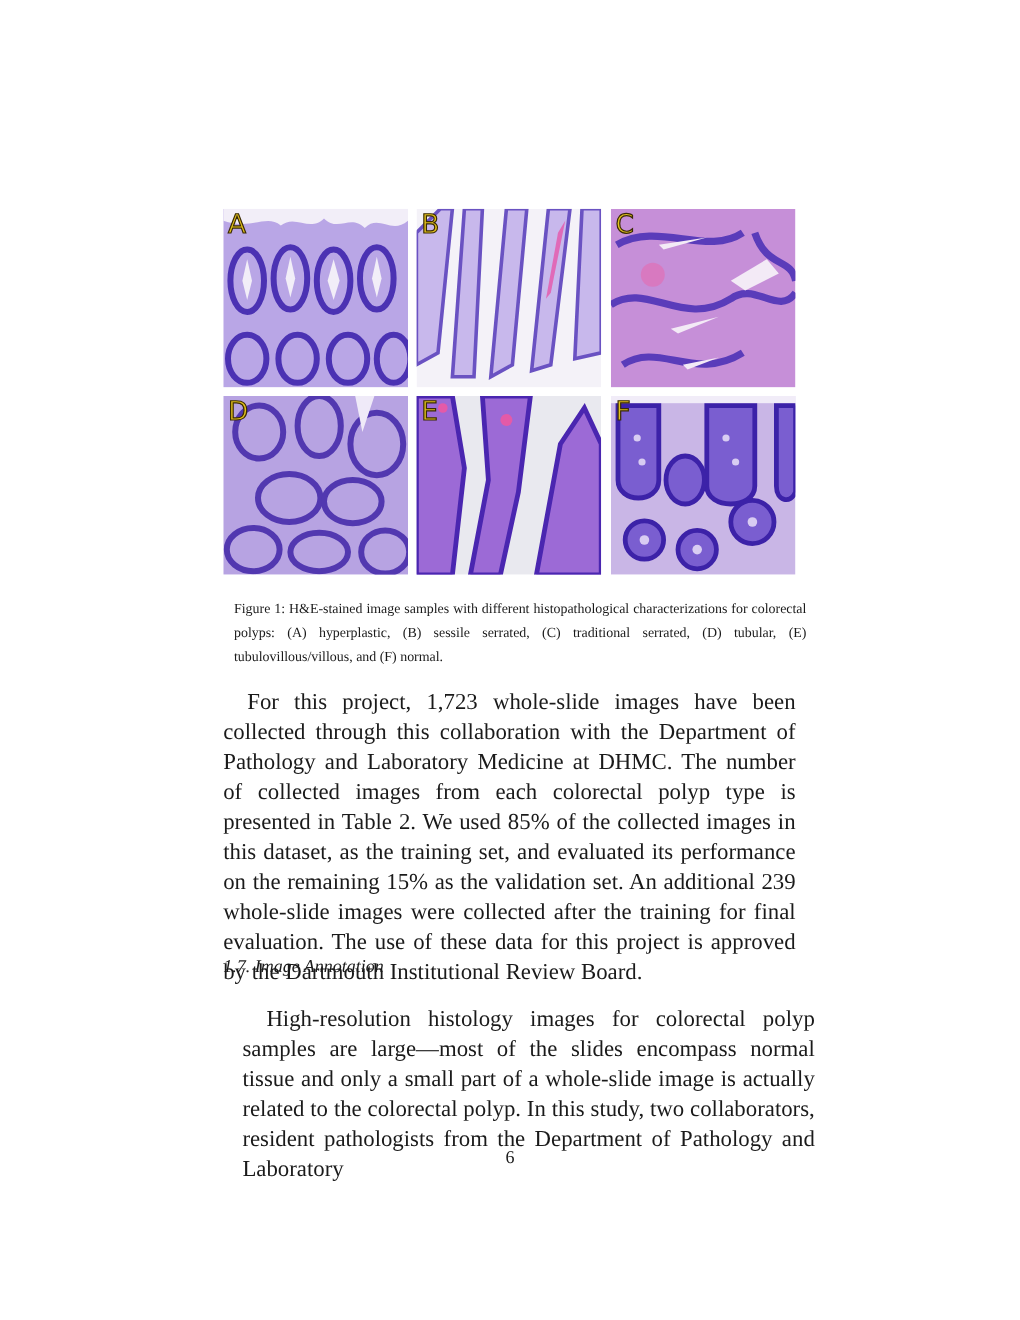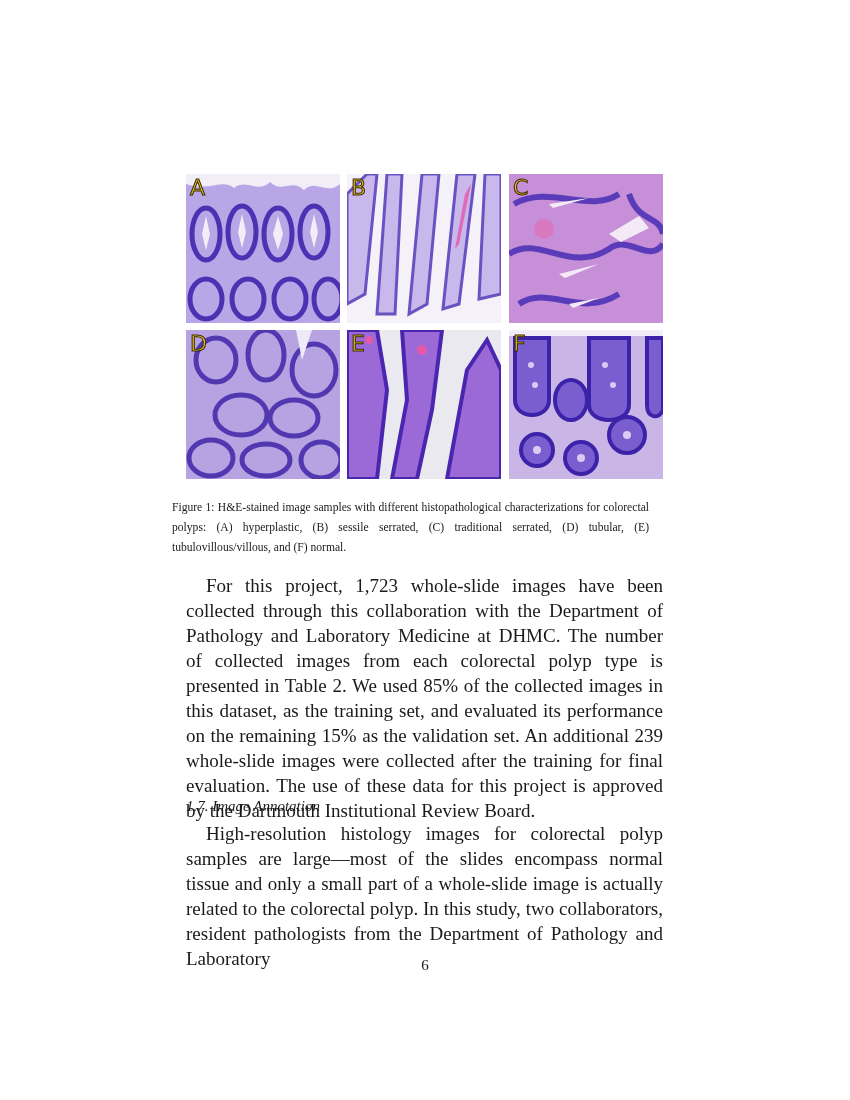--- a/index.html
+++ b/index.html
@@ -5,21 +5,21 @@
   html, body { margin:0; padding:0; background:#ffffff; }
   body { width:850px; height:1100px; position:relative; overflow:hidden;
          font-family:"DejaVu Serif","Liberation Serif",serif; color:#1a1a1a; }
   .figure { position:absolute; left:186px; top:174px; width:477px; height:305px; }
   .panel { position:absolute; width:154px; height:149px; overflow:hidden; }
   .panel .tissue { position:absolute; inset:0; }
   .panel .lbl { position:absolute; left:4px; top:3px; font-family:"DejaVu Sans","Liberation Sans",sans-serif;
                 font-size:22px; color:#e3c21c; -webkit-text-stroke:1px #3a2a05; font-weight:400; line-height:1; }
   .p0{left:0;top:0}.p1{left:161px;top:0}.p2{left:323px;top:0}
   .p3{left:0;top:156px}.p4{left:161px;top:156px}.p5{left:323px;top:156px}
-  .caption { position:absolute; left:172px; top:498px; width:477px; font-family:"Liberation Serif",serif;
+  .caption { position:absolute; left:195px; top:498px; width:477px; font-family:"Liberation Serif",serif;
              font-size:11.6px; line-height:20px; text-align:justify; }
   .body-text { position:absolute; left:186px; width:477px; font-family:"Liberation Serif",serif;
                font-size:19px; line-height:25px; text-align:justify; text-align-last:left; }
   .indent { text-indent:20px; }
   .section { position:absolute; left:186px; top:798px; font-family:"Liberation Serif",serif;
              font-style:italic; font-size:15px; }
   .pagenum { position:absolute; left:0; width:850px; top:957px; text-align:center;
              font-family:"Liberation Serif",serif; font-size:15px; }
 </style>
 </head>
@@ -138,15 +138,15 @@
     <span class="lbl">F</span>
   </div>
 </div>
 
 <div class="caption">Figure 1: H&amp;E-stained image samples with different histopathological characterizations for colorectal polyps: (A) hyperplastic, (B) sessile serrated, (C) traditional serrated, (D) tubular, (E) tubulovillous/villous, and (F) normal.</div>
 
 <p class="body-text indent" style="top:573px;margin:0;">For this project, 1,723 whole-slide images have been collected through this collaboration with the Department of Pathology and Laboratory Medicine at DHMC. The number of collected images from each colorectal polyp type is presented in Table 2. We used 85% of the collected images in this dataset, as the training set, and evaluated its performance on the remaining 15% as the validation set. An additional 239 whole-slide images were collected after the training for final evaluation. The use of these data for this project is approved by the Dartmouth Institutional Review Board.</p>
 
 <div class="section">1.7. Image Annotation</div>
 
-<p class="body-text indent" style="top:821px;margin:0;">High-resolution histology images for colorectal polyp samples are large—most of the slides encompass normal tissue and only a small part of a whole-slide image is actually related to the colorectal polyp. In this study, two collaborators, resident pathologists from the Department of Pathology and Laboratory</p>
+<p class="body-text indent" style="top:821px;margin:16px;">High-resolution histology images for colorectal polyp samples are large—most of the slides encompass normal tissue and only a small part of a whole-slide image is actually related to the colorectal polyp. In this study, two collaborators, resident pathologists from the Department of Pathology and Laboratory</p>
 
 <div class="pagenum">6</div>
 
 </body></html>

